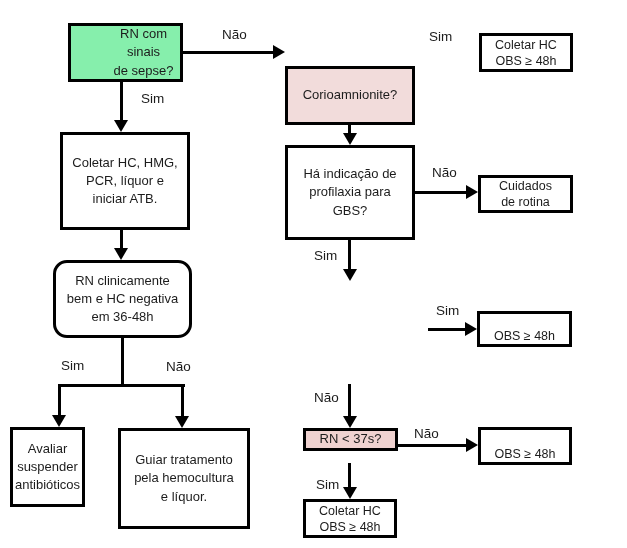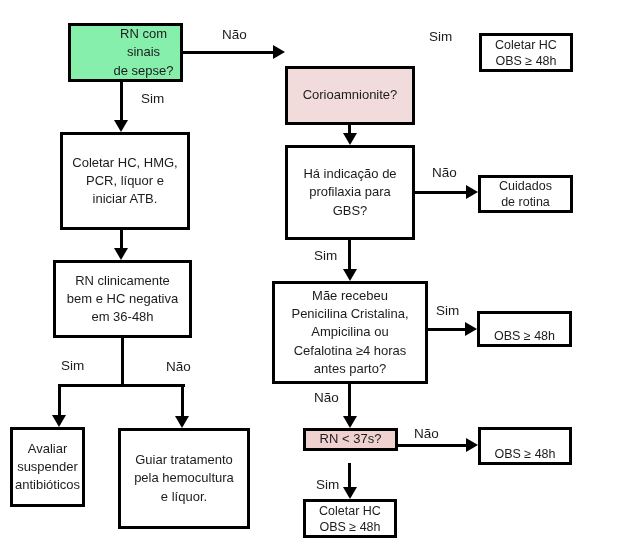--- a/index.html
+++ b/index.html
@@ -100,21 +100,21 @@
     <span class="bt">Coletar HC
 OBS ≥ 48h</span>
   </div>
 
   <div class="box" style="left:60px; top:132px; width:130px; height:98px;">
     <span class="bt">Coletar HC, HMG,
 PCR, líquor e
 iniciar ATB.</span>
   </div>
 
-  <div class="box" style="left:53px; top:260px; width:139px; height:78px;">
+  <div class="box" style="left:53px; top:260px; width:139px; height:78px;border-radius:14px;">
     <span class="bt">RN clinicamente
 bem e HC negativa
 em 36-48h</span>
   </div>
 
   <div class="box" style="left:10px; top:427px; width:75px; height:80px;">
     <span class="bt">Avaliar
 suspender
 antibióticos</span>
   </div>
@@ -129,27 +129,20 @@
     <span class="bt">Há indicação de
 profilaxia para
 GBS?</span>
   </div>
 
   <div class="box tight" style="left:478px; top:175px; width:95px; height:38px;">
     <span class="bt">Cuidados
 de rotina</span>
   </div>
 
-  <div class="box" style="left:272px; top:281px; width:156px; height:103px;">
-    <span class="bt">Mãe recebeu
-Penicilina Cristalina,
-Ampicilina ou
-Cefalotina ≥4 horas
-antes parto?</span>
-  </div>
 
   <div class="box tight" style="left:477px; top:311px; width:95px; height:36px;">
     <span class="bt">OBS ≥ 48h</span>
   </div>
 
   <div class="box" style="left: 303px; top: 428px; width: 95px; height: 23px; background-color: rgb(239, 210, 208); justify-content: center;">
     <span class="bt">RN &lt; 37s?</span>
   </div>
 
   <div class="box tight" style="left:478px; top:427px; width:94px; height:38px;">

